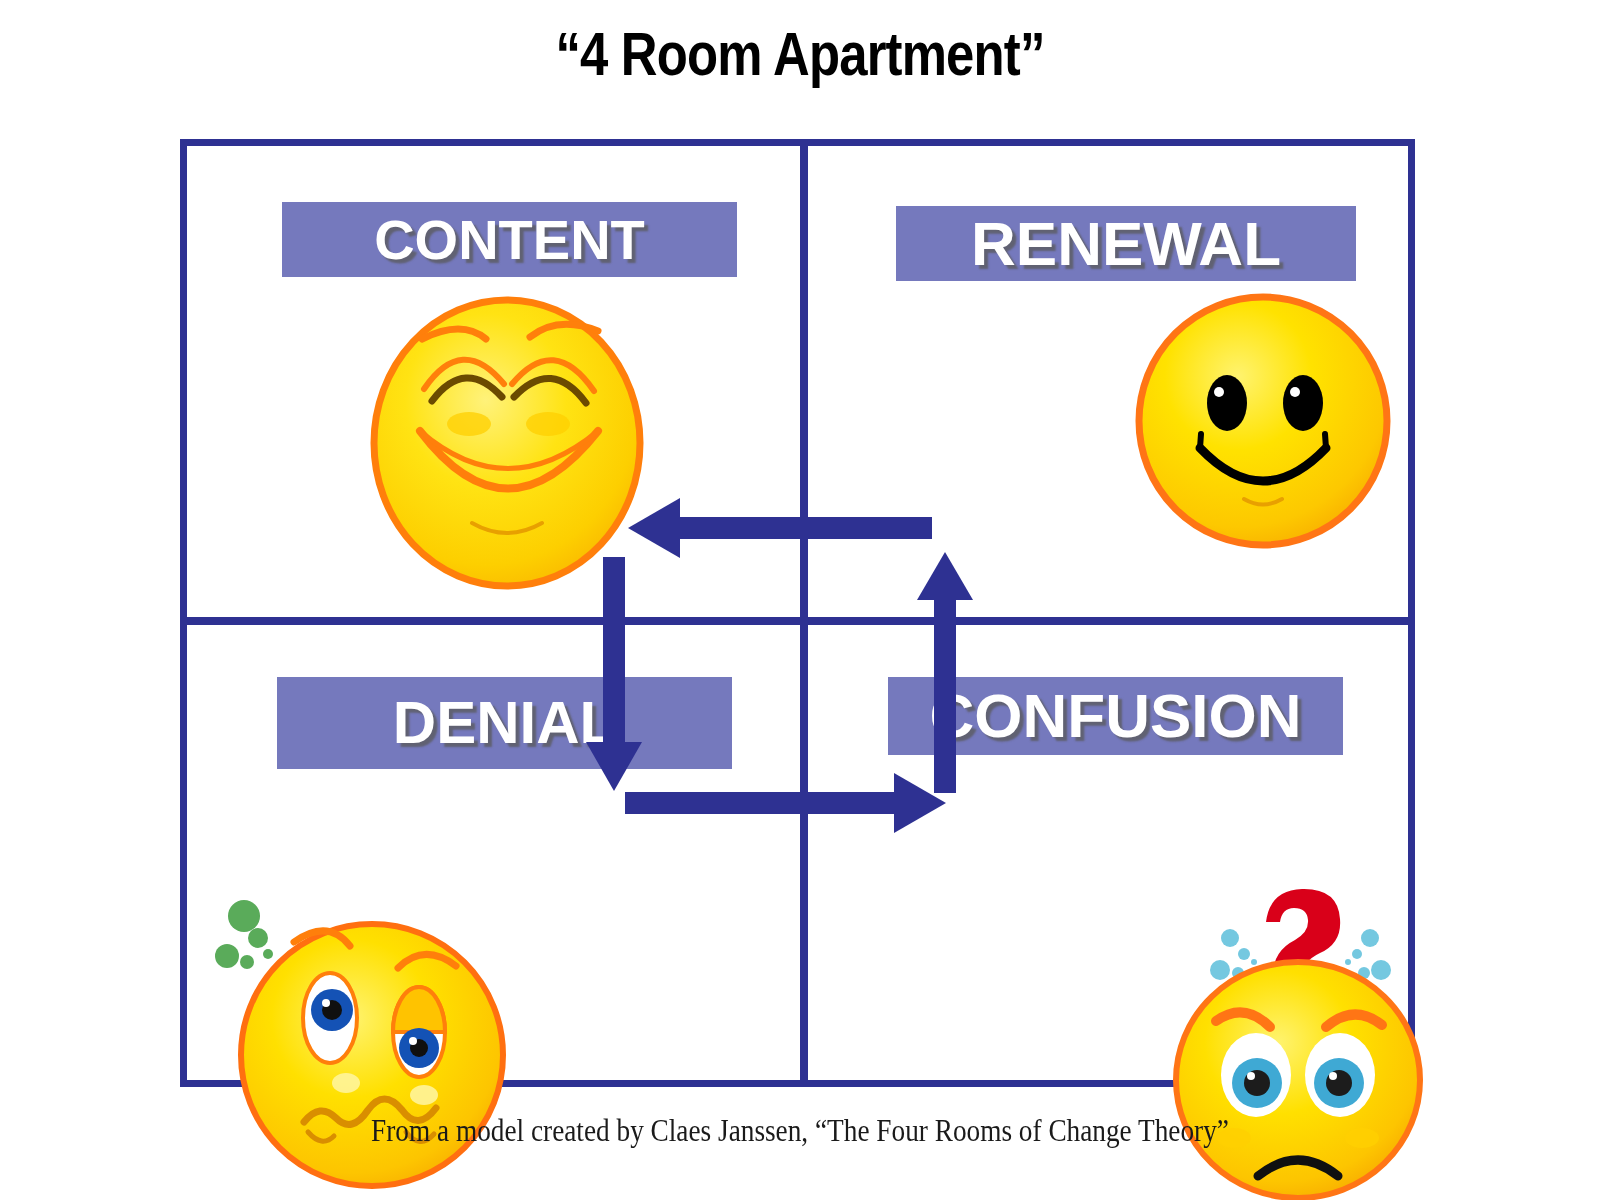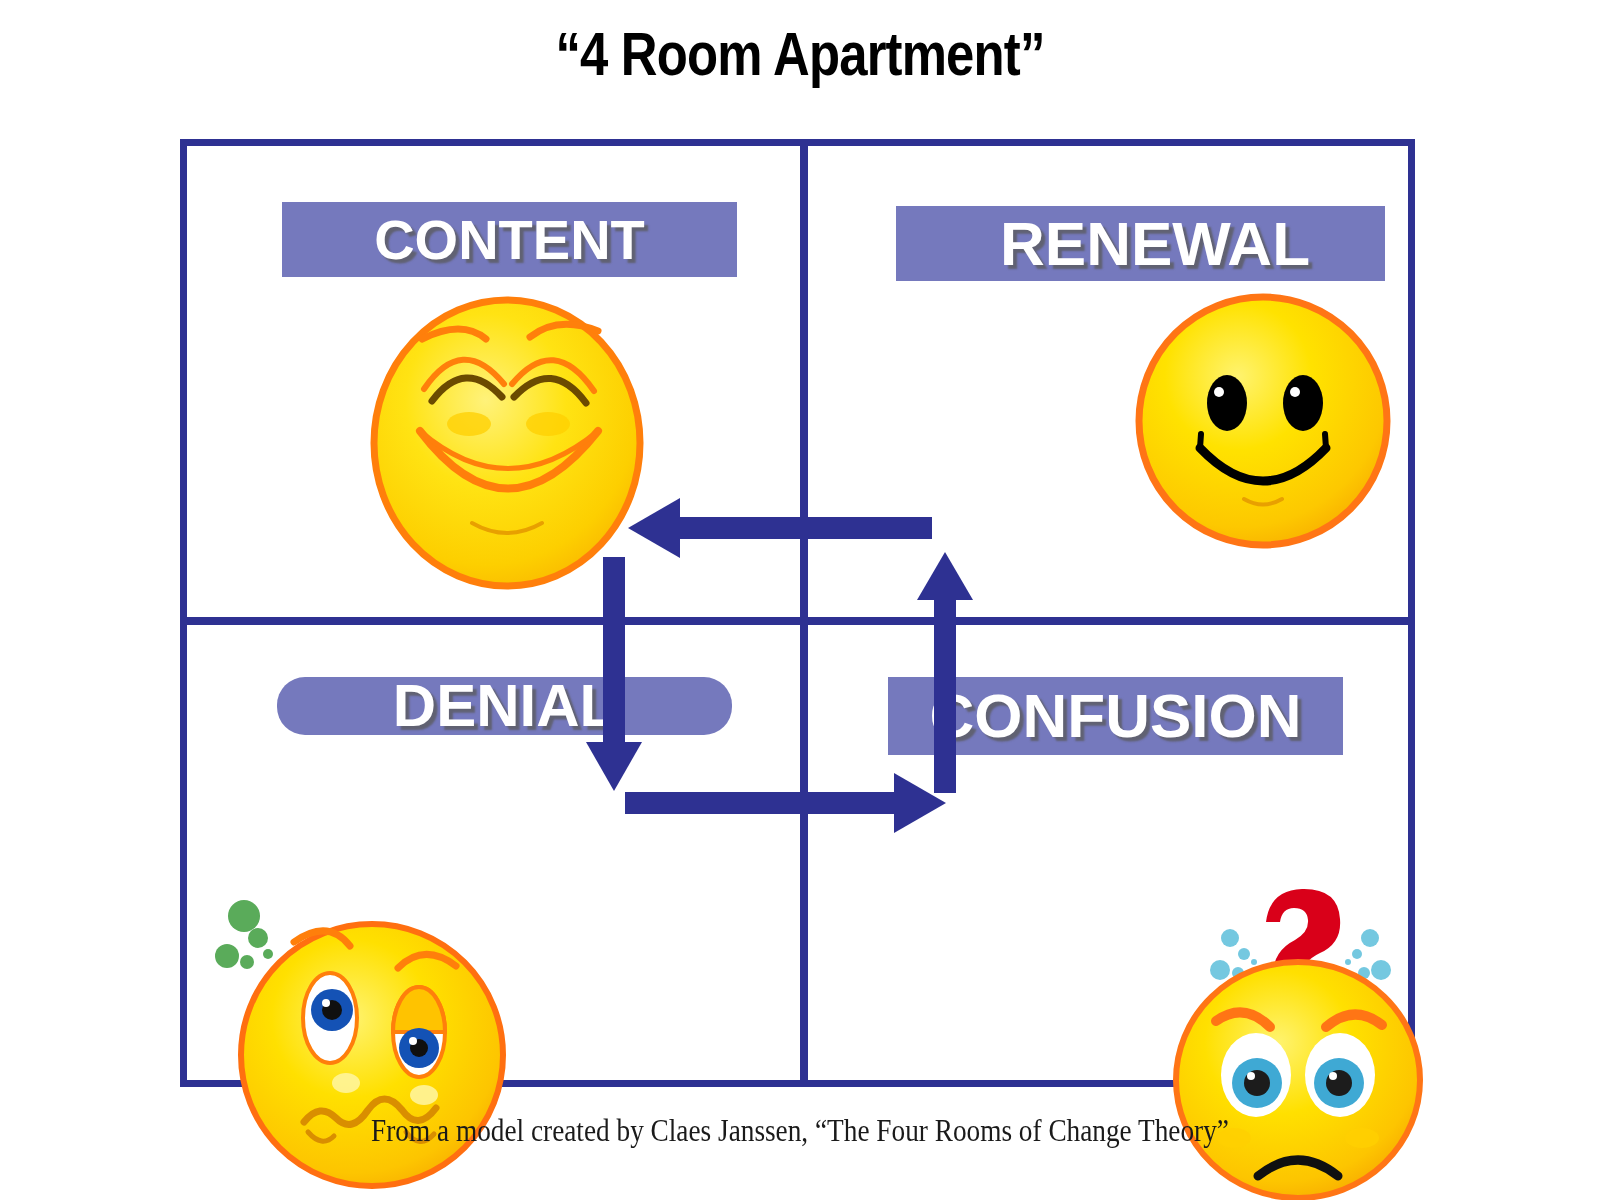--- a/index.html
+++ b/index.html
@@ -82,23 +82,23 @@
   .band-text {
     font-family: "Liberation Sans", sans-serif;
     font-weight: bold;
     color: #ffffff;
     white-space: nowrap;
     text-shadow: 4px 4px 2px rgba(90,90,90,0.75);
     line-height: 1;
   }
   #band-content   { left: 95px;  top: 56px;  width: 455px; height: 75px; }
   #band-content   .band-text { font-size: 56px; }
-  #band-renewal   { left: 88px;  top: 60px;  width: 460px; height: 75px; padding-left: 29px; }
+  #band-renewal   { left: 88px;  top: 60px;  width: 460px; height: 75px; }
   #band-renewal   .band-text { font-size: 62px; }
-  #band-denial    { left: 90px;  top: 52px;  width: 455px; height: 58px; border-radius: 28px; }
+  #band-denial    { left: 90px;  top: 52px;  width: 455px; height: 92px; }
   #band-denial    .band-text { font-size: 60px; }
   #band-confusion { left: 80px;  top: 52px;  width: 455px; height: 78px; }
   #band-confusion .band-text { font-size: 62px; }
 
   
   .face-wrap { position: absolute; }
   #face-content   { left: 175px; top: 145px; width: 290px; height: 300px; }
   #face-renewal   { left: 320px; top: 140px; width: 270px; height: 270px; }
   #face-denial    { left: 15px;  top: 255px; width: 310px; height: 310px; }
   #face-confusion { left: 340px; top: 245px; width: 300px; height: 330px; }

